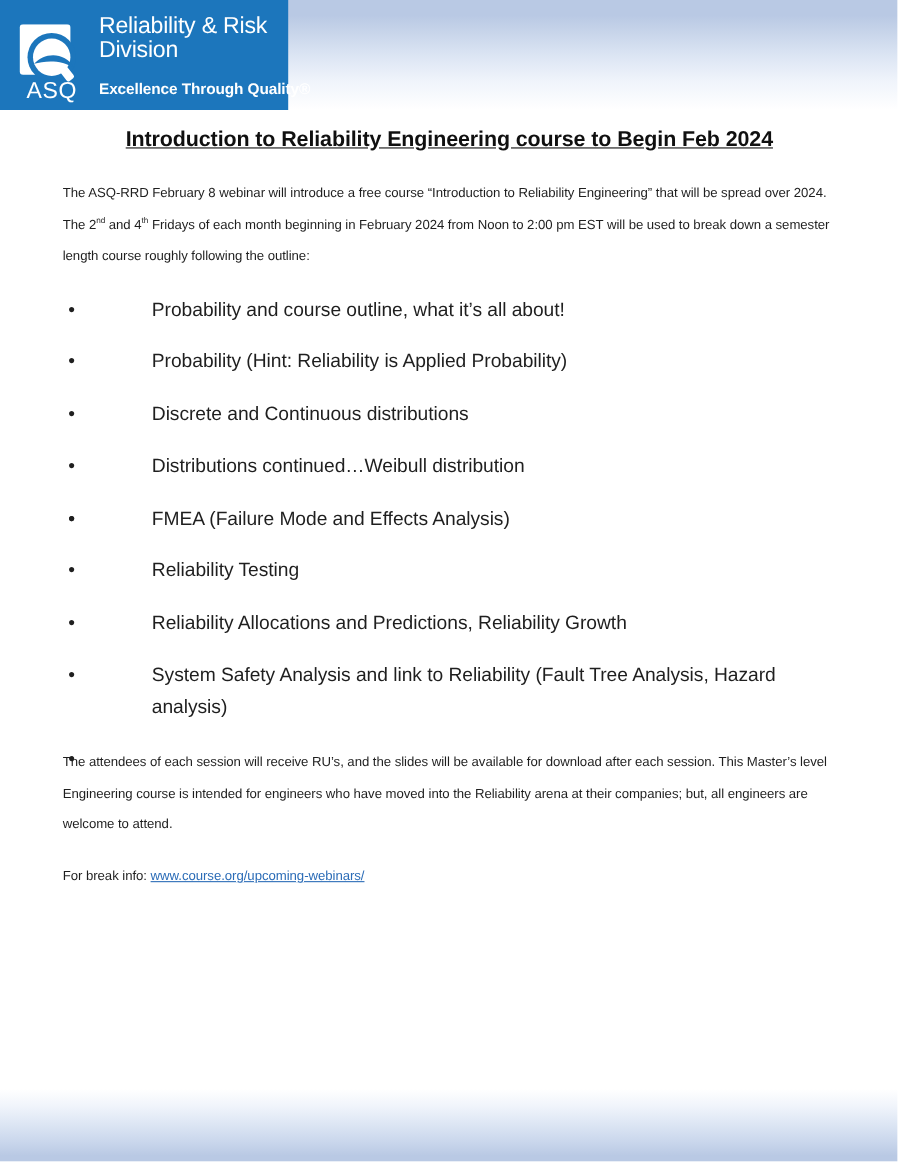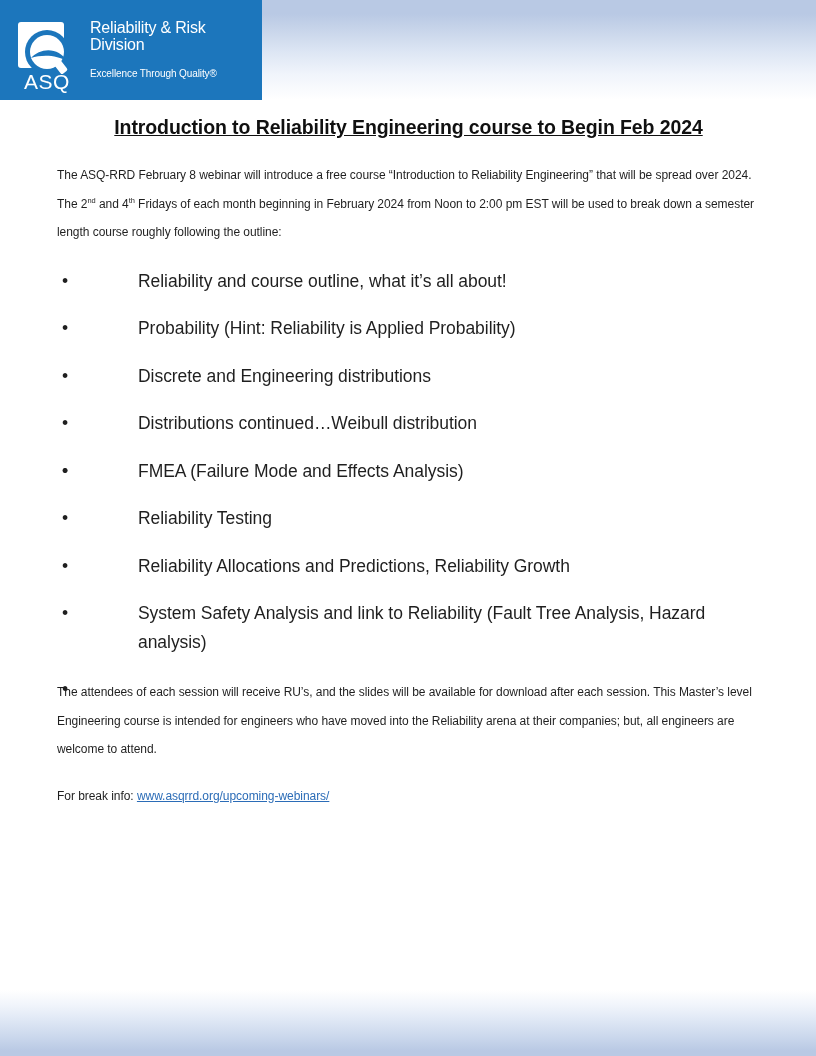--- a/index.html
+++ b/index.html
@@ -52,28 +52,28 @@
     margin-top: 16px;
   }
   .asq-mark svg { display: block; }
 
   .logo-text {
     margin-left: 10px;
     color: #ffffff;
     line-height: 1.04;
   }
   .logo-line1, .logo-line2 {
-    font-size: 16px;
+    font-size: 21px;
     font-weight: 400;
     letter-spacing: -0.2px;
     white-space: nowrap;
   }
   .logo-tagline {
-    font-size: 10px;
-    font-weight: 400;
+    font-size: 14px;
+    font-weight: 700;
     margin-top: 16px;
     letter-spacing: -0.1px;
     white-space: nowrap;
   }
 
   
   .footer-band {
     position: absolute;
     left: 0;
     bottom: 0;
@@ -177,31 +177,31 @@
   </div>
 </div>
 
 <div class="content">
 
   <h1 class="doc-title">Introduction to Reliability Engineering course to Begin Feb 2024</h1>
 
   <p class="para"><span>The ASQ-RRD February 8 webinar will introduce a free course “Introduction to Reliability Engineering” that will be spread over 2024.  The 2</span><sup>nd</sup><span> and 4</span><sup>th</sup><span> Fridays of each month beginning in February 2024 from Noon to 2:00 pm EST will be used to break down a semester length course roughly following the outline:</span></p>
 
   <ul class="bullets" id="outline-list">
-      <li><span class="bullet-dot">•</span><span>Reliability and course outline, what it’s all about!</span></li>
+      <li><span class="bullet-dot">•</span><span>Probability and course outline, what it’s all about!</span></li>
       <li><span class="bullet-dot">•</span><span>Probability (Hint: Reliability is Applied Probability)</span></li>
-      <li><span class="bullet-dot">•</span><span>Discrete and Engineering distributions</span></li>
+      <li><span class="bullet-dot">•</span><span>Discrete and Continuous distributions</span></li>
       <li><span class="bullet-dot">•</span><span>Distributions continued…Weibull distribution</span></li>
       <li><span class="bullet-dot">•</span></li>
       <li><span class="bullet-dot">•</span><span>FMEA (Failure Mode and Effects Analysis)</span></li>
       <li><span class="bullet-dot">•</span><span>Reliability Testing</span></li>
       <li><span class="bullet-dot">•</span><span>Reliability Allocations and Predictions, Reliability Growth</span></li>
       <li><span class="bullet-dot">•</span><span>System Safety Analysis and link to Reliability (Fault Tree Analysis, Hazard analysis)</span></li>
       <li><span class="bullet-dot">•</span></li>
     </ul>
 
   <p class="para">The attendees of each session will receive RU’s, and the slides will be available for download after each session.  This Master’s level Engineering course is intended for engineers who have moved into the Reliability arena at their companies; but, all engineers are welcome to attend.</p>
 
-  <p class="para tight"><span>For break info: </span><a class="link" href="#">www.asqrrd.org/upcoming-webinars/</a></p>
+  <p class="para tight"><span>For break info: </span><a class="link" href="#">www.course.org/upcoming-webinars/</a></p>
 
 </div>
 
 <div class="footer-band"></div>
 
 </body></html>

